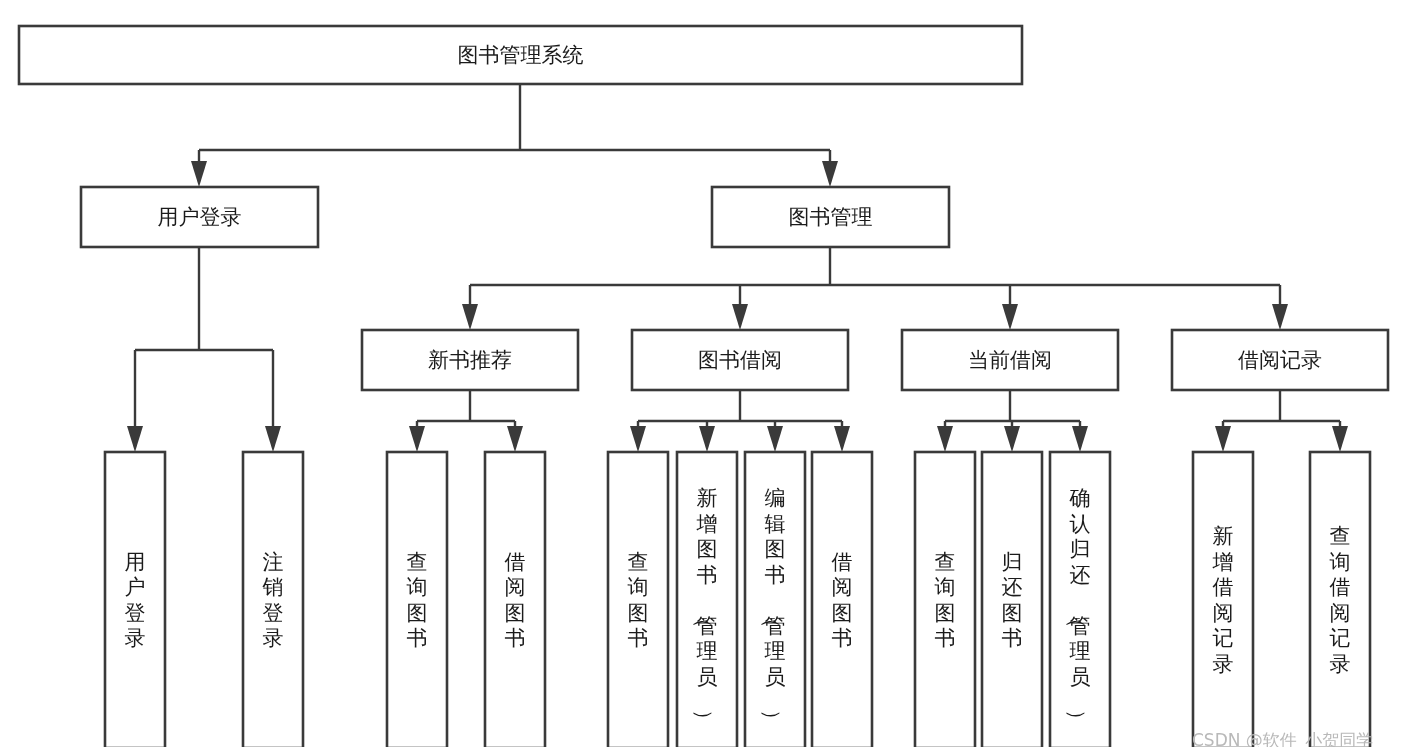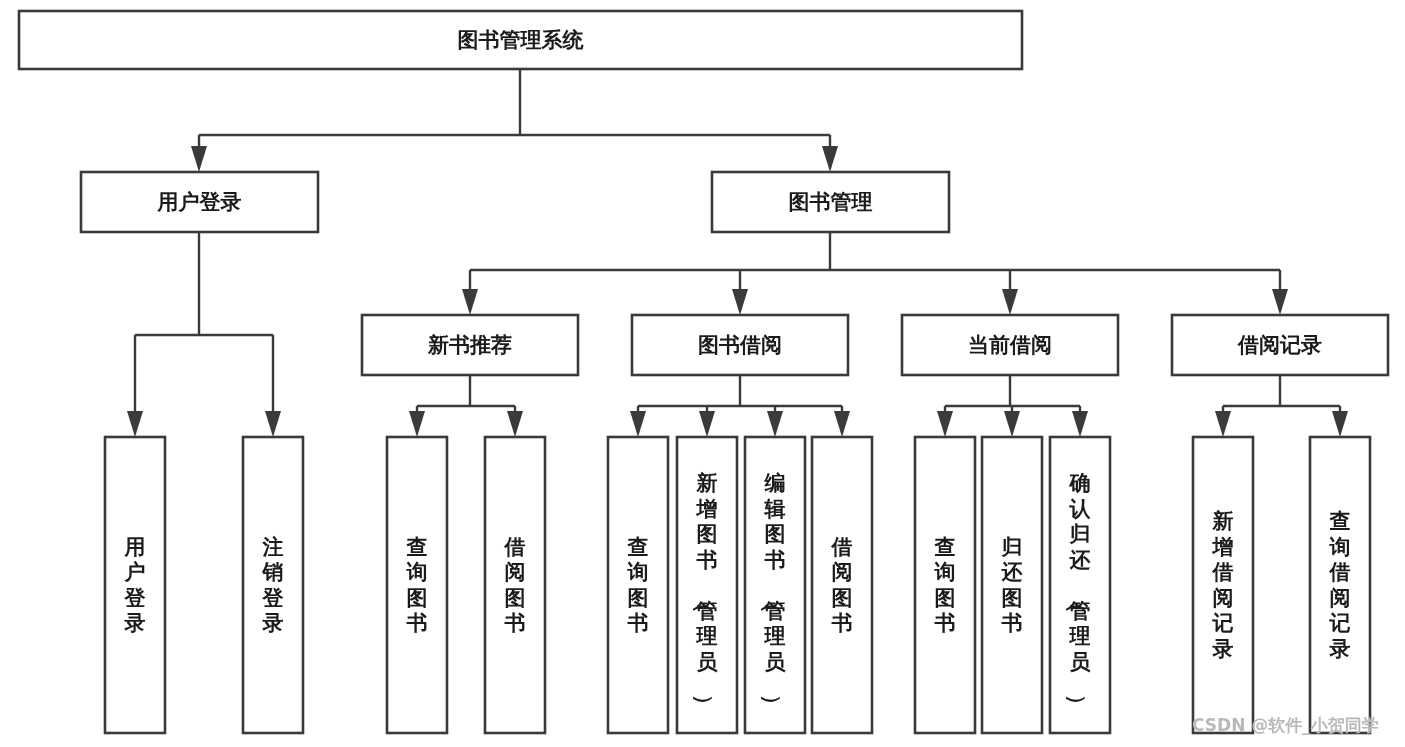--- a/index.html
+++ b/index.html
@@ -10,24 +10,23 @@
   body {
     width: 1405px;
     height: 747px;
     font-family: "DejaVu Sans", "Liberation Sans", sans-serif;
     overflow: hidden;
     position: relative;
   }
   #diagram-root {
     position: absolute;
     left: 0;
-    top: 0;
+    top: 15px;
     width: 1405px;
     height: 722px;
-    font-weight: bold;
   }
   svg#flowchart {
     display: block;
     width: 1405px;
     height: 747px;
     background: #ffffff;
   }
   .node-box {
     fill: #ffffff;
     stroke: #3a3a3a;

